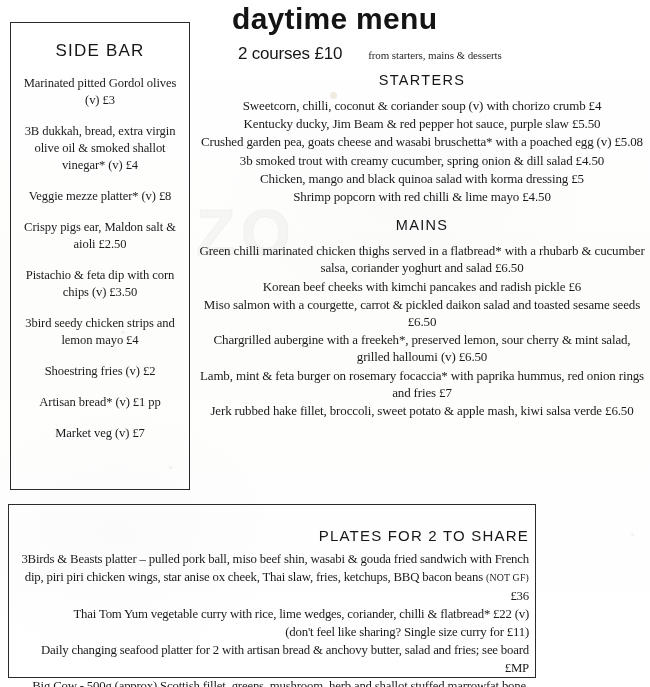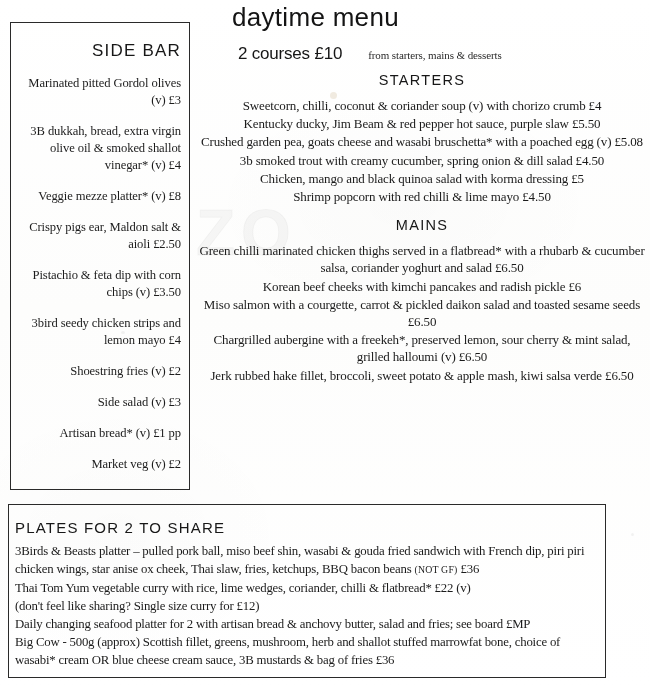--- a/index.html
+++ b/index.html
@@ -44,25 +44,25 @@
     border-radius: 50%;
     background: rgba(190,165,120,0.22);
     pointer-events: none;
   }
 
   
   .title {
     position: absolute;
     left: 232px;
     top: 2px;
-    font-size: 26px;
+    font-size: 30px;
     letter-spacing: 0.3px;
     color: #141414;
     font-family: "Liberation Sans", sans-serif;
-    font-weight: 400;
+    font-weight: 700;
   }
 
   .deal-line {
     position: absolute;
     left: 238px;
     top: 44px;
     white-space: nowrap;
   }
   .deal-main {
     font-size: 17px;
@@ -80,21 +80,21 @@
   
   .sidebar-box {
     position: absolute;
     left: 10px;
     top: 22px;
     width: 180px;
     height: 468px;
     border: 1px solid #2a2a2a;
     box-sizing: border-box;
     padding: 0 8px;
-    text-align: right;
+    text-align: center;
   }
   .sidebar-title {
     font-size: 17px;
     letter-spacing: 1.2px;
     margin-top: 18px;
     margin-bottom: 2px;
     font-family: "Liberation Sans", sans-serif;
     color: #171717;
   }
   .sidebar-list {
@@ -132,26 +132,26 @@
     letter-spacing: -0.15px;
     color: #1b1b1b;
     margin-bottom: 1px;
   }
 
   
   .share-box {
     position: absolute;
     left: 8px;
     top: 504px;
-    width: 598px;
+    width: 528px;
     height: 174px;
     border: 1px solid #2a2a2a;
     box-sizing: border-box;
-    text-align: left;
-    padding: 0 6px;
+    text-align: right;
+    padding: 8px 6px;
   }
   .share-title {
     font-size: 15px;
     letter-spacing: 1.2px;
     font-family: "Liberation Sans", sans-serif;
     color: #171717;
     margin-top: 14px;
     margin-bottom: 6px;
   }
   .share-line {
@@ -186,23 +186,22 @@
   <div class="sidebar-box">
     <div class="sidebar-title">SIDE BAR</div>
     <ul class="sidebar-list">
       <li class="sidebar-item">Marinated pitted Gordol olives (v) £3</li>
       <li class="sidebar-item">3B dukkah, bread, extra virgin olive oil &amp; smoked shallot vinegar* (v) £4</li>
       <li class="sidebar-item">Veggie mezze platter* (v) £8</li>
       <li class="sidebar-item">Crispy pigs ear, Maldon salt &amp; aioli £2.50</li>
       <li class="sidebar-item">Pistachio &amp; feta dip with corn chips (v) £3.50</li>
       <li class="sidebar-item">3bird seedy chicken strips and lemon mayo £4</li>
       <li class="sidebar-item">Shoestring fries (v) £2</li>
-      <li class="sidebar-item">Side salad (v) £3</li>
       <li class="sidebar-item">Artisan bread* (v) £1 pp</li>
-      <li class="sidebar-item">Market veg (v) £2</li>
+      <li class="sidebar-item">Market veg (v) £7</li>
     </ul>
   </div>
 
   <div class="main-col">
 
     <div class="section-head">STARTERS</div>
     <div>
       <div class="dish">Sweetcorn, chilli, coconut &amp; coriander soup (v) with chorizo crumb £4</div>
       <div class="dish">Kentucky ducky, Jim Beam &amp; red pepper hot sauce, purple slaw £5.50</div>
       <div class="dish">Crushed garden pea, goats cheese and wasabi bruschetta* with a poached egg (v) £5.08</div>
@@ -210,30 +209,31 @@
       <div class="dish">Chicken, mango and black quinoa salad with korma dressing £5</div>
       <div class="dish">Shrimp popcorn with red chilli &amp; lime mayo £4.50</div>
     </div>
 
     <div class="section-head mains-head">MAINS</div>
     <div>
       <div class="dish">Green chilli marinated chicken thighs served in a flatbread* with a rhubarb &amp; cucumber salsa, coriander yoghurt and salad £6.50</div>
       <div class="dish">Korean beef cheeks with kimchi pancakes and radish pickle £6</div>
       <div class="dish">Miso salmon with a courgette, carrot &amp; pickled daikon salad and toasted sesame seeds £6.50</div>
       <div class="dish">Chargrilled aubergine with a freekeh*, preserved lemon, sour cherry &amp; mint salad, grilled halloumi (v) £6.50</div>
+      <div class="dish">Lamb, mint &amp; feta burger on rosemary focaccia* with paprika hummus, red onion rings and fries £7</div>
       <div class="dish">Jerk rubbed hake fillet, broccoli, sweet potato &amp; apple mash, kiwi salsa verde £6.50</div>
     </div>
   </div>
 
   <div class="share-box">
     <div class="share-title">PLATES FOR 2 TO SHARE</div>
 
     <div class="share-line">
       <span>3Birds &amp; Beasts platter – pulled pork ball, miso beef shin, wasabi &amp; gouda fried sandwich with French dip, piri piri chicken wings, star anise ox cheek, Thai slaw, fries, ketchups, BBQ bacon beans </span><span class="smallcaps">(NOT GF)</span><span> £36</span>
     </div>
 
     <div class="share-line">Thai Tom Yum vegetable curry with rice, lime wedges, coriander, chilli &amp; flatbread* £22 (v)</div>
-    <div class="share-line">(don't feel like sharing? Single size curry for £12)</div>
+    <div class="share-line">(don't feel like sharing? Single size curry for £11)</div>
     <div class="share-line">Daily changing seafood platter for 2 with artisan bread &amp; anchovy butter, salad and fries; see board £MP</div>
     <div class="share-line">Big Cow - 500g (approx) Scottish fillet, greens, mushroom, herb and shallot stuffed marrowfat bone, choice of wasabi* cream OR blue cheese cream sauce, 3B mustards &amp; bag of fries £36</div>
   </div>
 
 </div>
 
 </body></html>

